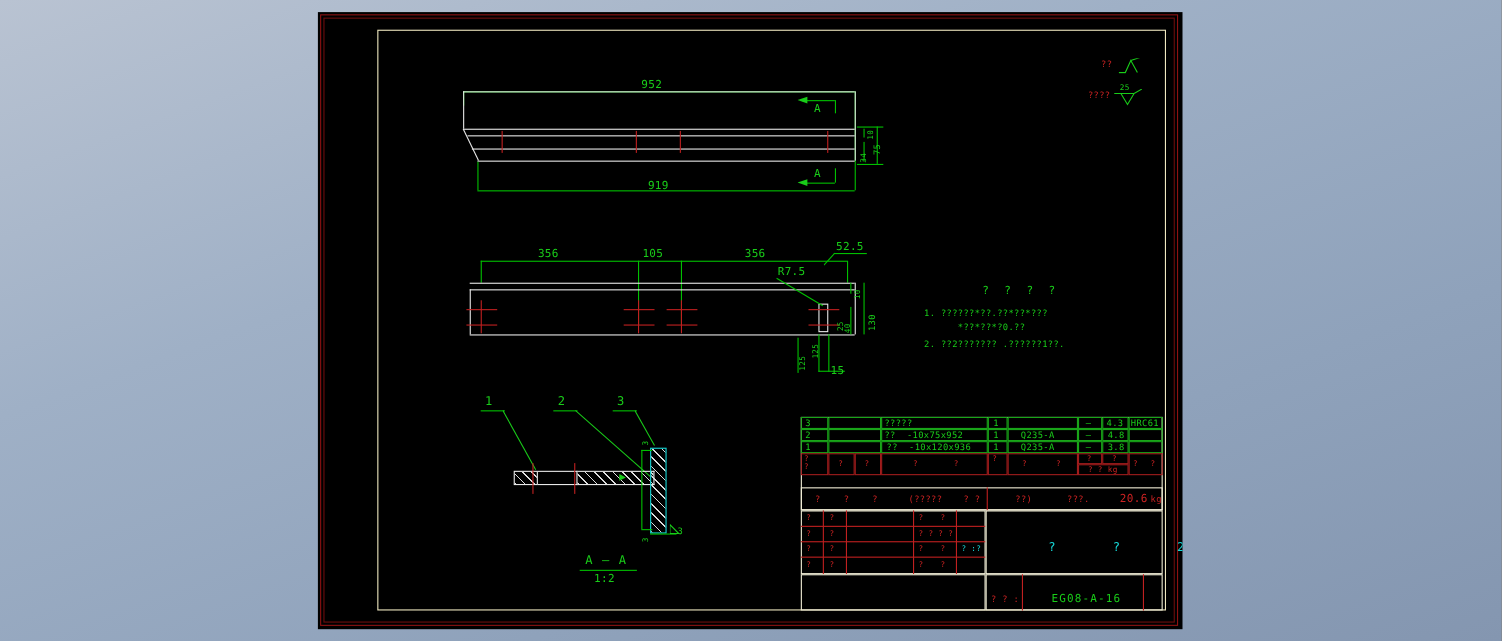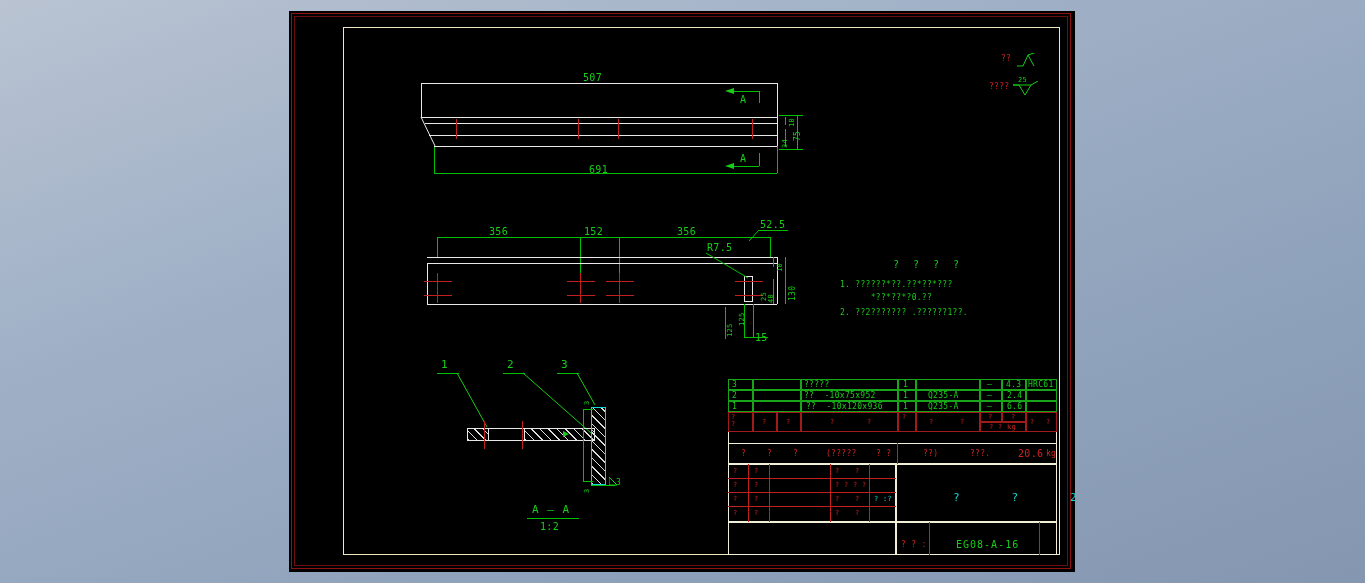--- a/index.html
+++ b/index.html
@@ -86,21 +86,21 @@
         <line x1="0" y1="4" x2="18" y2="4" stroke="#19cc19" stroke-width="1"></line>
         <line x1="18" y1="4" x2="25" y2="0" stroke="#19cc19" stroke-width="1"></line>
       </svg>
     </div>
 
     <div>
 
       <div class="ln g hl abs" style="left:132px;top:72px;width:356px;"></div>
       <div class="ln g vl abs" style="left:132px;top:72px;height:13px;"></div>
       <div class="ln g vl abs" style="left:488px;top:72px;height:90px;"></div>
-      <div class="t t10 tg abs" style="left:294px;top:62px;">507</div>
+      <div class="t t10 tg abs" style="left:294px;top:62px;">952</div>
 
       <div class="ln w hl abs" style="left:132px;top:72px;width:356px;"></div>
       <div class="ln w hl abs" style="left:132px;top:106px;width:356px;"></div>
       <div class="ln w hl abs" style="left:136px;top:112px;width:352px;"></div>
       <div class="ln w hl abs" style="left:140px;top:124px;width:348px;"></div>
       <div class="ln w hl abs" style="left:145px;top:135px;width:343px;"></div>
       <div class="ln w vl abs" style="left:132px;top:72px;height:34px;"></div>
       <div class="ln w vl abs" style="left:488px;top:72px;height:63px;"></div>
 
       <svg class="abs" style="left:130px;top:104px;" width="20" height="34">
@@ -116,21 +116,21 @@
       <div class="ln g vl abs" style="left:496px;top:118px;height:18px;"></div>
       <div class="ln g vl abs" style="left:508px;top:104px;height:34px;"></div>
       <div class="t t7 tg abs vert" style="left:500px;top:116px;">10</div>
       <div class="t t7 tg abs vert" style="left:493px;top:137px;">34</div>
       <div class="t t8 tg abs vert" style="left:505px;top:130px;">75</div>
       <div class="ln g hl abs" style="left:490px;top:104px;width:24px;"></div>
       <div class="ln g hl abs" style="left:490px;top:138px;width:24px;"></div>
 
       <div class="ln g hl abs" style="left:145px;top:162px;width:343px;"></div>
       <div class="ln g vl abs" style="left:145px;top:136px;height:26px;"></div>
-      <div class="t t10 tg abs" style="left:300px;top:154px;">691</div>
+      <div class="t t10 tg abs" style="left:300px;top:154px;">919</div>
 
       <div>
         <div class="ln g hl abs" style="left:440px;top:80px;width:30px;"></div>
         <div class="ln g vl abs" style="left:470px;top:80px;height:12px;"></div>
         <svg class="abs" style="left:436px;top:76px;" width="12" height="9">
             <polygon points="0,4 9,1 9,7" fill="#19cc19"></polygon>
           </svg>
         <div class="t t10 tg abs" style="left:451px;top:84px;">A</div>
       </div>
       <div>
@@ -144,21 +144,21 @@
     </div>
 
     <div>
 
       <div class="ln g hl abs" style="left:148px;top:226px;width:333px;"></div>
       <div class="ln g vl abs" style="left:148px;top:226px;height:20px;"></div>
       <div class="ln g vl abs" style="left:291px;top:226px;height:58px;"></div>
       <div class="ln g vl abs" style="left:330px;top:226px;height:58px;"></div>
       <div class="ln g vl abs" style="left:481px;top:226px;height:20px;"></div>
       <div class="t t9 tg abs t10" style="left:200px;top:216px;">356</div>
-      <div class="t t9 tg abs t10" style="left:295px;top:216px;">152</div>
+      <div class="t t9 tg abs t10" style="left:295px;top:216px;">105</div>
       <div class="t t9 tg abs t10" style="left:388px;top:216px;">356</div>
 
       <div class="t t10 tg abs" style="left:471px;top:209px;">52.5</div>
       <div class="ln g hl abs" style="left:469px;top:219px;width:30px;"></div>
       <svg class="abs" style="left:460px;top:218px;" width="14" height="14">
         <line x1="0" y1="12" x2="10" y2="1" stroke="#00c000" stroke-width="1"></line>
       </svg>
 
       <div class="ln w hl abs" style="left:138px;top:246px;width:350px;"></div>
       <div class="ln w hl abs" style="left:138px;top:252px;width:350px;"></div>
@@ -283,36 +283,36 @@
       <div class="cell gb abs" style="left:464px;top:379px;width:48px;height:11px;"></div>
       <div class="cell gb abs" style="left:512px;top:379px;width:97px;height:11px;"></div>
       <div class="t t8 tg abs" style="left:515px;top:381px;">??  -10x75x952</div>
       <div class="cell gb abs" style="left:609px;top:379px;width:18px;height:11px;"></div>
       <div class="t t8 tg abs" style="left:614px;top:381px;">1</div>
       <div class="cell gb abs" style="left:627px;top:379px;width:64px;height:11px;"></div>
       <div class="t t8 tg abs" style="left:639px;top:381px;">Q235-A</div>
       <div class="cell gb abs" style="left:691px;top:379px;width:22px;height:11px;"></div>
       <div class="t t8 tg abs" style="left:698px;top:381px;">—</div>
       <div class="cell gb abs" style="left:713px;top:379px;width:24px;height:11px;"></div>
-      <div class="t t8 tg abs" style="left:718px;top:381px;">2.4</div>
+      <div class="t t8 tg abs" style="left:718px;top:381px;">4.8</div>
       <div class="cell gb abs" style="left:737px;top:379px;width:31px;height:11px;"></div>
 
       <div class="cell gb abs" style="left:439px;top:390px;width:25px;height:11px;"></div>
       <div class="t t8 tg abs" style="left:443px;top:392px;">1</div>
       <div class="cell gb abs" style="left:464px;top:390px;width:48px;height:11px;"></div>
       <div class="cell gb abs" style="left:512px;top:390px;width:97px;height:11px;"></div>
       <div class="t t8 tg abs" style="left:517px;top:392px;">??  -10x120x936</div>
       <div class="cell gb abs" style="left:609px;top:390px;width:18px;height:11px;"></div>
       <div class="t t8 tg abs" style="left:614px;top:392px;">1</div>
       <div class="cell gb abs" style="left:627px;top:390px;width:64px;height:11px;"></div>
       <div class="t t8 tg abs" style="left:639px;top:392px;">Q235-A</div>
       <div class="cell gb abs" style="left:691px;top:390px;width:22px;height:11px;"></div>
       <div class="t t8 tg abs" style="left:698px;top:392px;">—</div>
       <div class="cell gb abs" style="left:713px;top:390px;width:24px;height:11px;"></div>
-      <div class="t t8 tg abs" style="left:718px;top:392px;">6.6</div>
+      <div class="t t8 tg abs" style="left:718px;top:392px;">3.8</div>
       <div class="cell gb abs" style="left:737px;top:390px;width:31px;height:11px;"></div>
 
       <div class="cell rb abs" style="left:439px;top:401px;width:25px;height:20px;"></div>
       <div class="t t7 tr abs" style="left:442px;top:403px;">?
 ?</div>
       <div class="cell rb abs" style="left:464px;top:401px;width:24px;height:20px;"></div>
       <div class="t t7 tr abs" style="left:473px;top:408px;">?</div>
       <div class="cell rb abs" style="left:488px;top:401px;width:24px;height:20px;"></div>
       <div class="t t7 tr abs" style="left:497px;top:408px;">?</div>
       <div class="cell rb abs" style="left:512px;top:401px;width:97px;height:20px;"></div>

